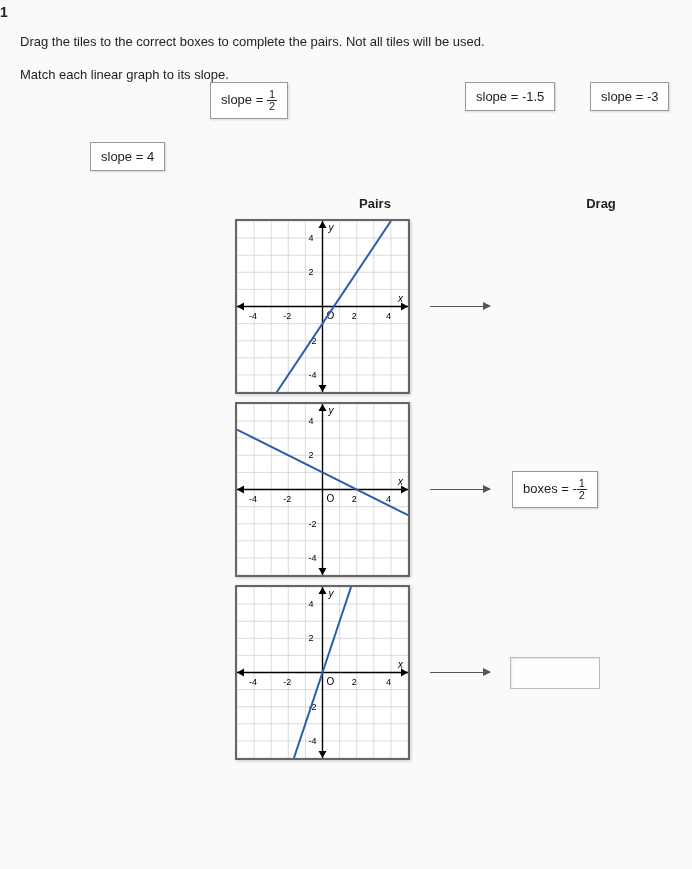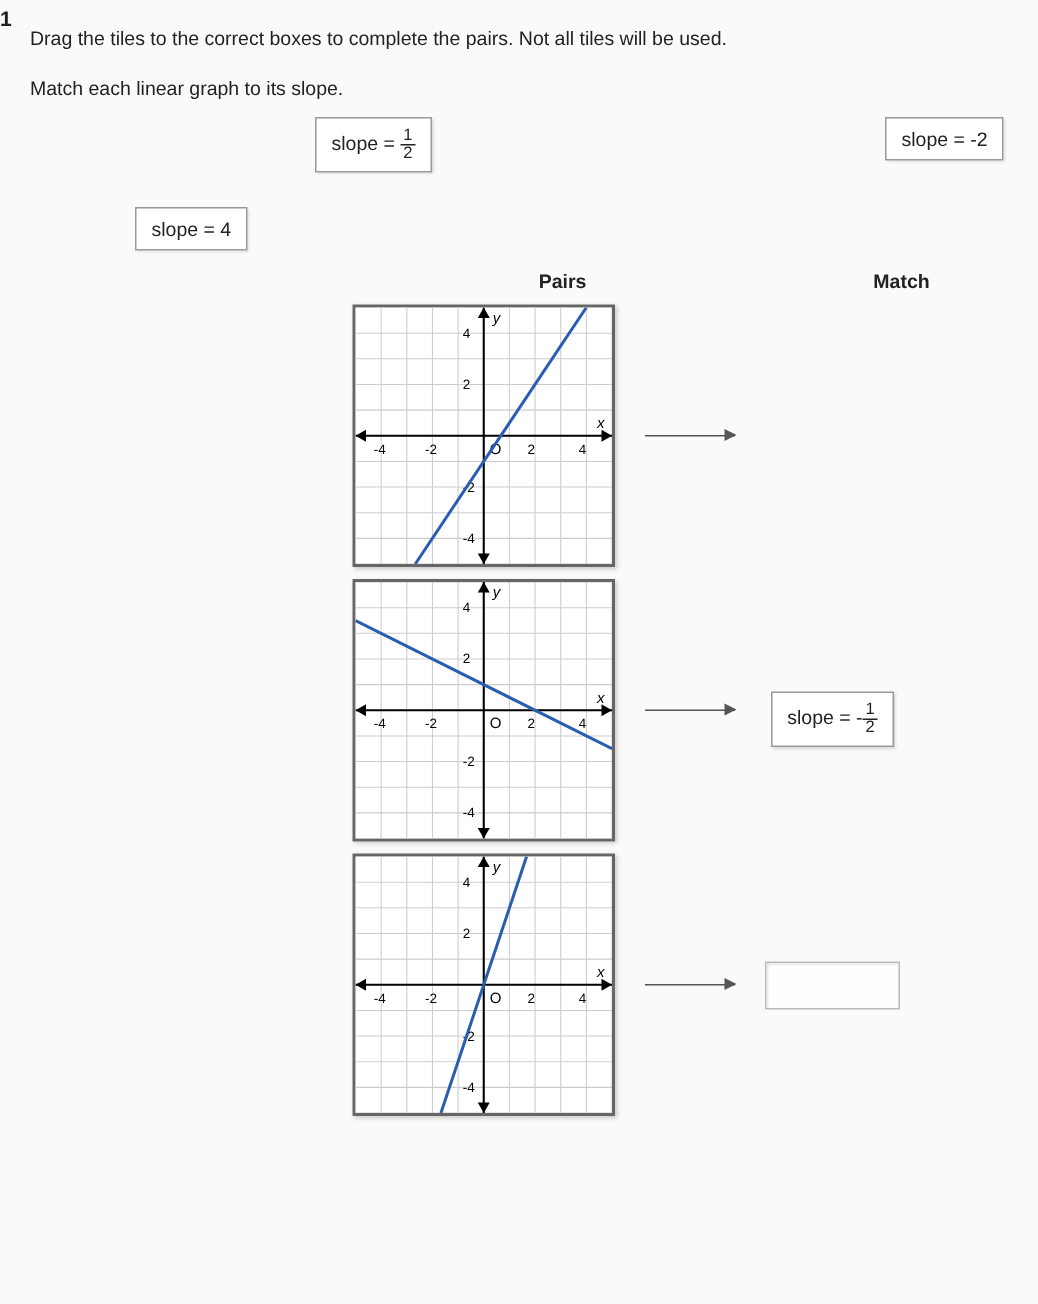--- a/index.html
+++ b/index.html
@@ -13,40 +13,39 @@
     position: relative;
   }
   .qnum {
     position: absolute;
     top: 4px;
     left: 0px;
     font-weight: bold;
     font-size: 14px;
   }
   .instructions {
-    margin-top: 8px;
+    margin-top: 24px;
     font-size: 13px;
     margin-bottom: 18px;
   }
   .subinstructions {
     font-size: 13px;
   }
   .tile-row-top {
     position: relative;
     height: 110px;
   }
   .tile {
     display: inline-block;
     border: 1px solid #999;
     background: #fff;
     padding: 6px 10px;
     font-size: 13px;
     box-shadow: 1px 1px 2px rgba(0,0,0,0.15);
     white-space: nowrap;
-    margin-top: 12px;
   }
   .tile-a { position: absolute; left: 190px; top: 0px; }
   .tile-b { position: absolute; left: 445px; top: 0px; }
   .tile-c { position: absolute; left: 570px; top: 0px; }
   .tile-d { position: absolute; left: 70px; top: 60px; }
   .frac {
     display: inline-block;
     vertical-align: middle;
     text-align: center;
     font-size: 11px;
@@ -125,27 +124,28 @@
 
 <div class="qnum">1</div>
 
 <p class="instructions">Drag the tiles to the correct boxes to complete the pairs. Not all tiles will be used.</p>
 <p class="subinstructions">Match each linear graph to its slope.</p>
 
 <div class="tile-row-top">
   <div class="tile tile-a">
     <span>slope = </span><span class="frac"><span class="num">1</span><span class="den">2</span></span>
   </div>
-  <div class="tile tile-c"><span>slope = -2</span></div>
+  <div class="tile tile-b"><span>slope = -1.5</span></div>
+  <div class="tile tile-c"><span>slope = -3</span></div>
   <div class="tile tile-d"><span>slope = 4</span></div>
 </div>
 
 <div class="headers">
   <div class="header-pairs">Pairs</div>
-  <div class="header-tiles">Match</div>
+  <div class="header-tiles">Drag</div>
 </div>
 
 <div class="pair-row">
   <div class="graph-box" id="graph-0">
       <svg width="171" height="171" viewBox="0 0 171 171">
         <line x1="0" y1="0" x2="0" y2="171" stroke="#ccc" stroke-width="0.7"></line>
         <line x1="17.1" y1="0" x2="17.1" y2="171" stroke="#ccc" stroke-width="0.7"></line>
         <line x1="34.2" y1="0" x2="34.2" y2="171" stroke="#ccc" stroke-width="0.7"></line>
         <line x1="51.3" y1="0" x2="51.3" y2="171" stroke="#ccc" stroke-width="0.7"></line>
         <line x1="68.4" y1="0" x2="68.4" y2="171" stroke="#ccc" stroke-width="0.7"></line>
@@ -234,21 +234,21 @@
         <text x="71.5" y="54.30000000000001" font-size="9" fill="#000">2</text>
         <text x="71.5" y="20.099999999999994" font-size="9" fill="#000">4</text>
         <line x1="0" y1="25.650000000000006" x2="171" y2="111.15" stroke="#2a5db0" stroke-width="2"></line>
       </svg>
     </div>
   <div class="arrow-seg">
       <div class="arrow-line"></div>
     </div>
   <div class="answer-slot">
     <div class="tile">
-      <span>slope = -</span><span class="frac"><span class="num">1</span><span class="den">2</span></span>
+      <span>boxes = -</span><span class="frac"><span class="num">1</span><span class="den">2</span></span>
     </div>
   </div>
 </div>
 
 <div class="pair-row">
   <div class="graph-box" id="graph-2">
       <svg width="171" height="171" viewBox="0 0 171 171">
         <line x1="0" y1="0" x2="0" y2="171" stroke="#ccc" stroke-width="0.7"></line>
         <line x1="17.1" y1="0" x2="17.1" y2="171" stroke="#ccc" stroke-width="0.7"></line>
         <line x1="34.2" y1="0" x2="34.2" y2="171" stroke="#ccc" stroke-width="0.7"></line>

